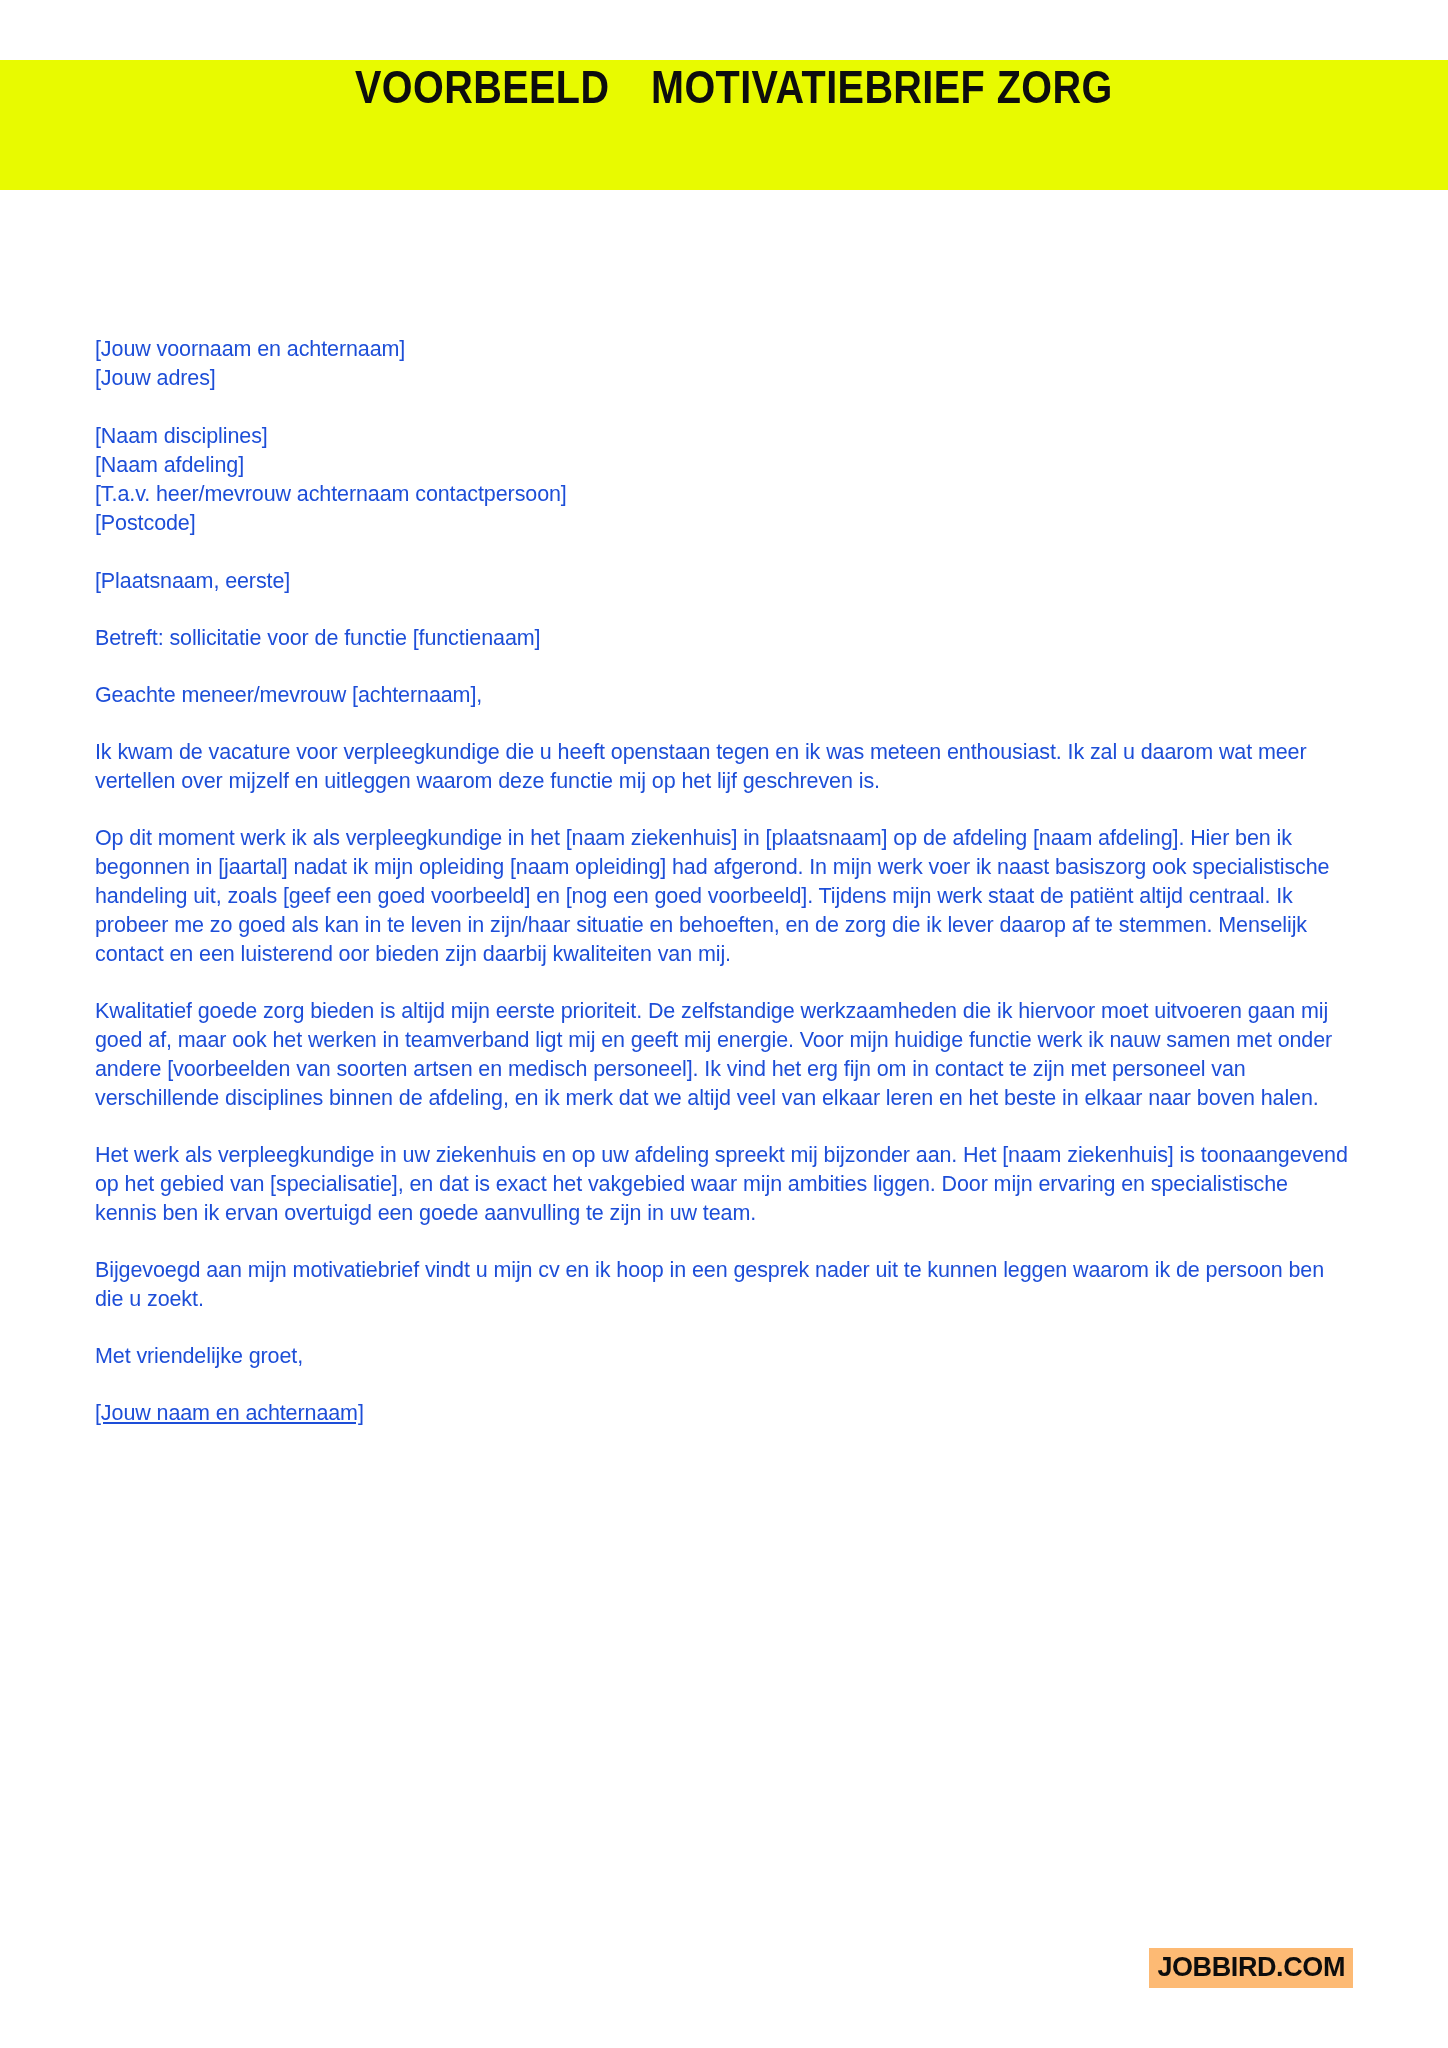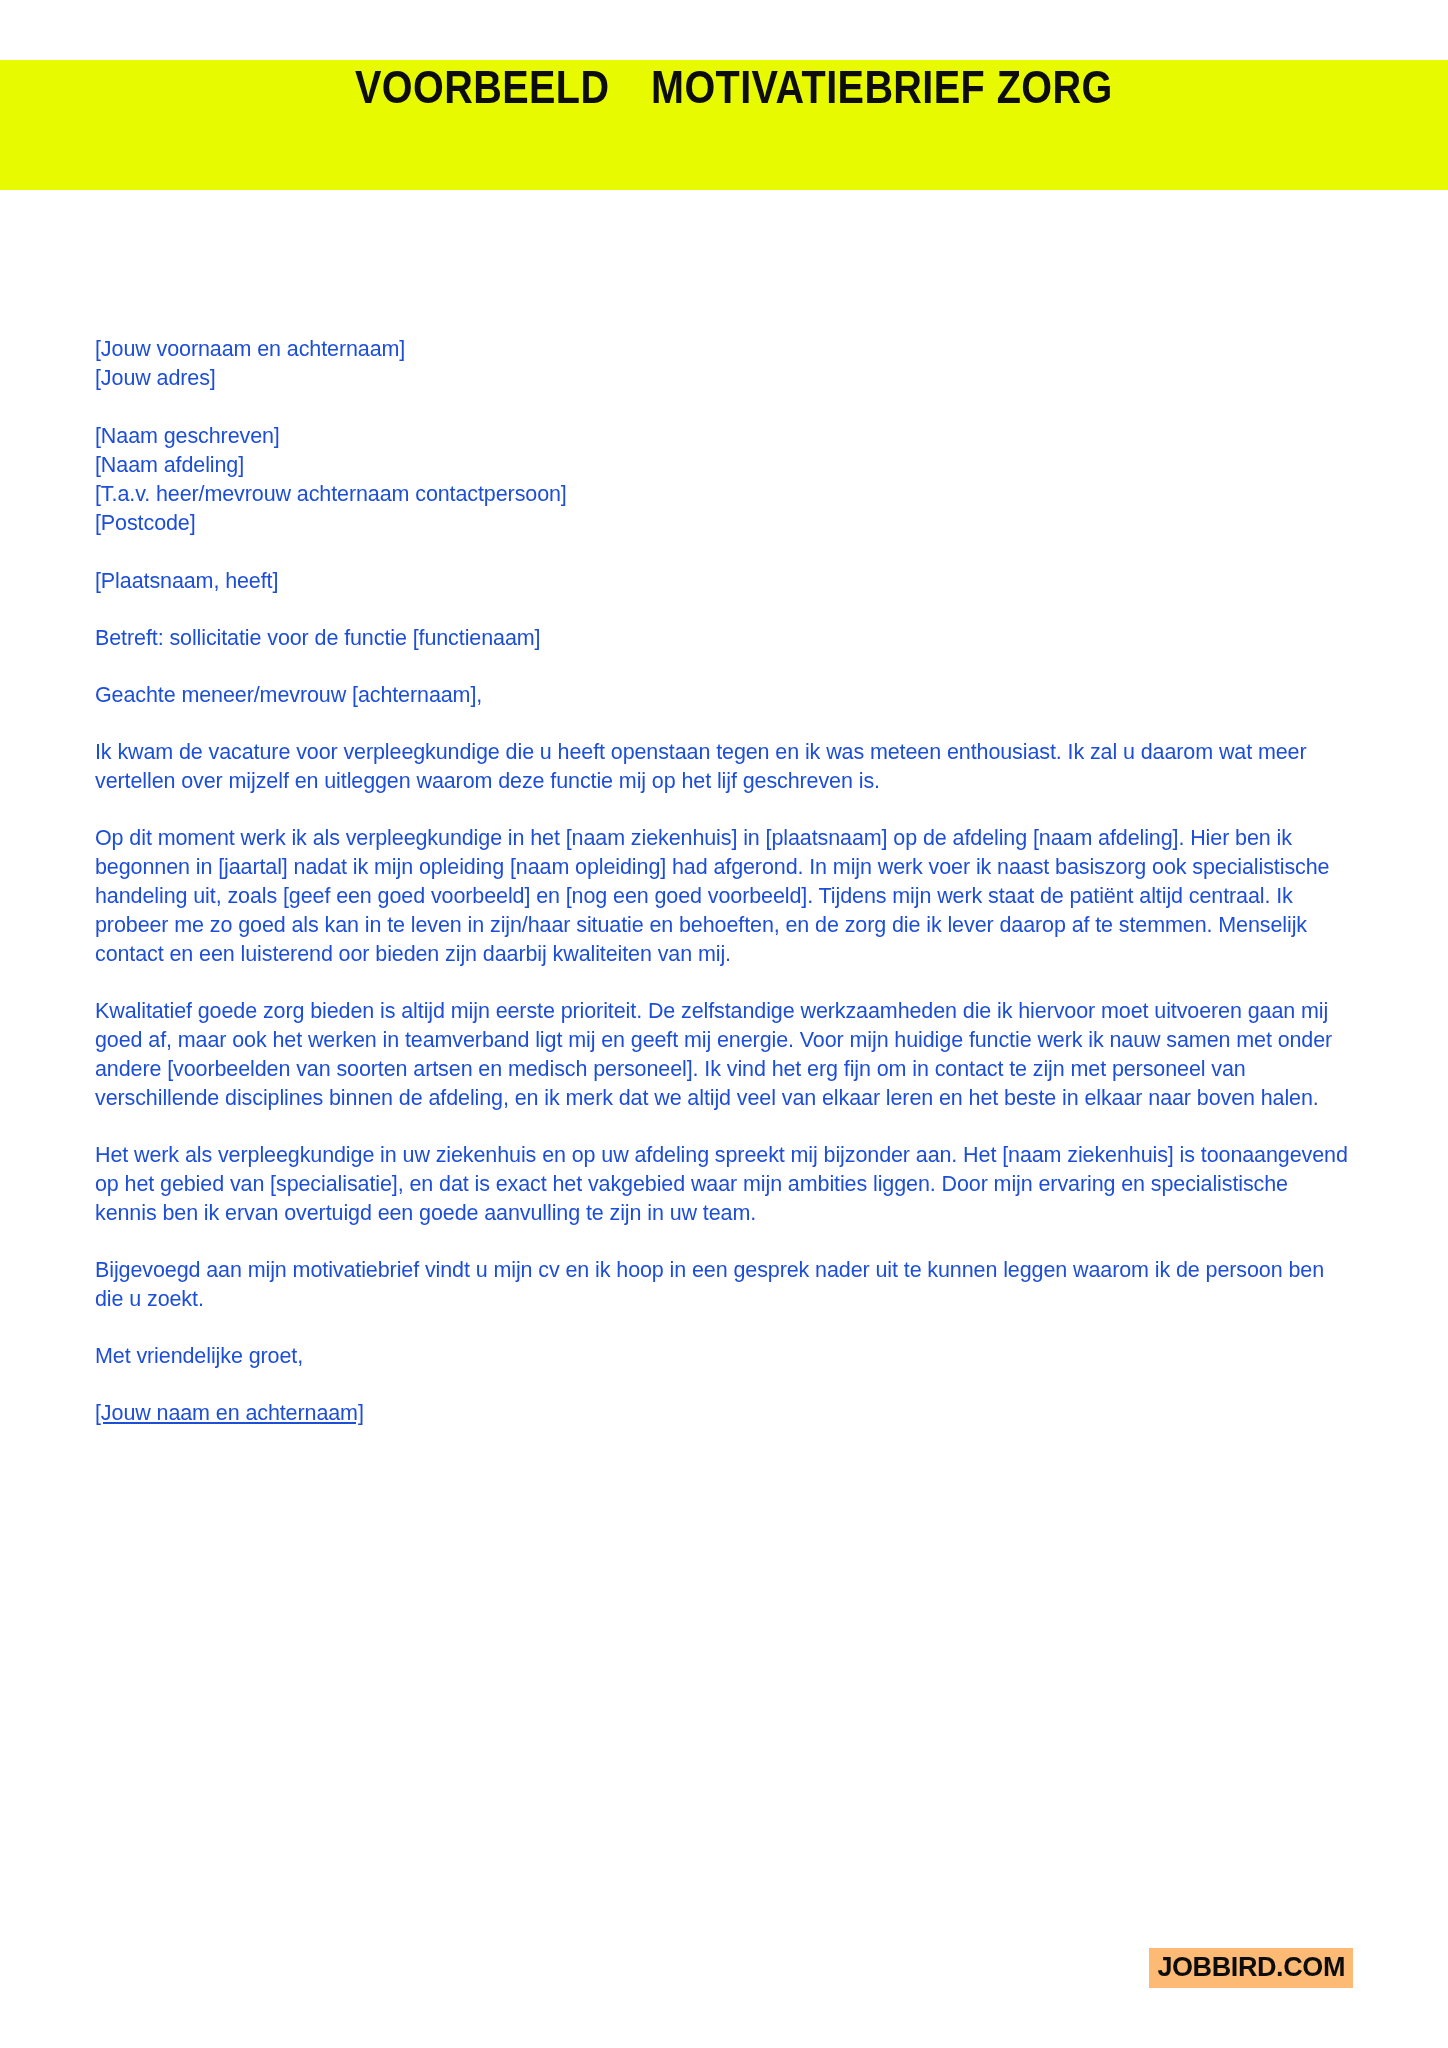--- a/index.html
+++ b/index.html
@@ -95,27 +95,27 @@
 </div>
 
 <div class="letter">
 
   <div class="block">
     <span class="addr-line">[Jouw voornaam en achternaam]</span>
     <span class="addr-line">[Jouw adres]</span>
   </div>
 
   <div class="block">
-    <span class="addr-line">[Naam geschreven]</span>
+    <span class="addr-line">[Naam disciplines]</span>
     <span class="addr-line">[Naam afdeling]</span>
     <span class="addr-line">[T.a.v. heer/mevrouw achternaam contactpersoon]</span>
     <span class="addr-line">[Postcode]</span>
   </div>
 
-  <p class="para">[Plaatsnaam, heeft]</p>
+  <p class="para">[Plaatsnaam, eerste]</p>
 
   <p class="para">Betreft: sollicitatie voor de functie [functienaam]</p>
 
   <p class="para">Geachte meneer/mevrouw [achternaam],</p>
 
   <p class="para">Ik kwam de vacature voor verpleegkundige die u heeft openstaan tegen en ik was meteen enthousiast. Ik zal u daarom wat meer vertellen over mijzelf en uitleggen waarom deze functie mij op het lijf geschreven is.</p>
 
   <p class="para">Op dit moment werk ik als verpleegkundige in het [naam ziekenhuis] in [plaatsnaam] op de afdeling [naam afdeling]. Hier ben ik begonnen in [jaartal] nadat ik mijn opleiding [naam opleiding] had afgerond. In mijn werk voer ik naast basiszorg ook specialistische handeling uit, zoals [geef een goed voorbeeld] en [nog een goed voorbeeld]. Tijdens mijn werk staat de patiënt altijd centraal. Ik probeer me zo goed als kan in te leven in zijn/haar situatie en behoeften, en de zorg die ik lever daarop af te stemmen. Menselijk contact en een luisterend oor bieden zijn daarbij kwaliteiten van mij.</p>
 
   <p class="para">Kwalitatief goede zorg bieden is altijd mijn eerste prioriteit. De zelfstandige werkzaamheden die ik hiervoor moet uitvoeren gaan mij goed af, maar ook het werken in teamverband ligt mij en geeft mij energie. Voor mijn huidige functie werk ik nauw samen met onder andere [voorbeelden van soorten artsen en medisch personeel]. Ik vind het erg fijn om in contact te zijn met personeel van verschillende disciplines binnen de afdeling, en ik merk dat we altijd veel van elkaar leren en het beste in elkaar naar boven halen.</p>

